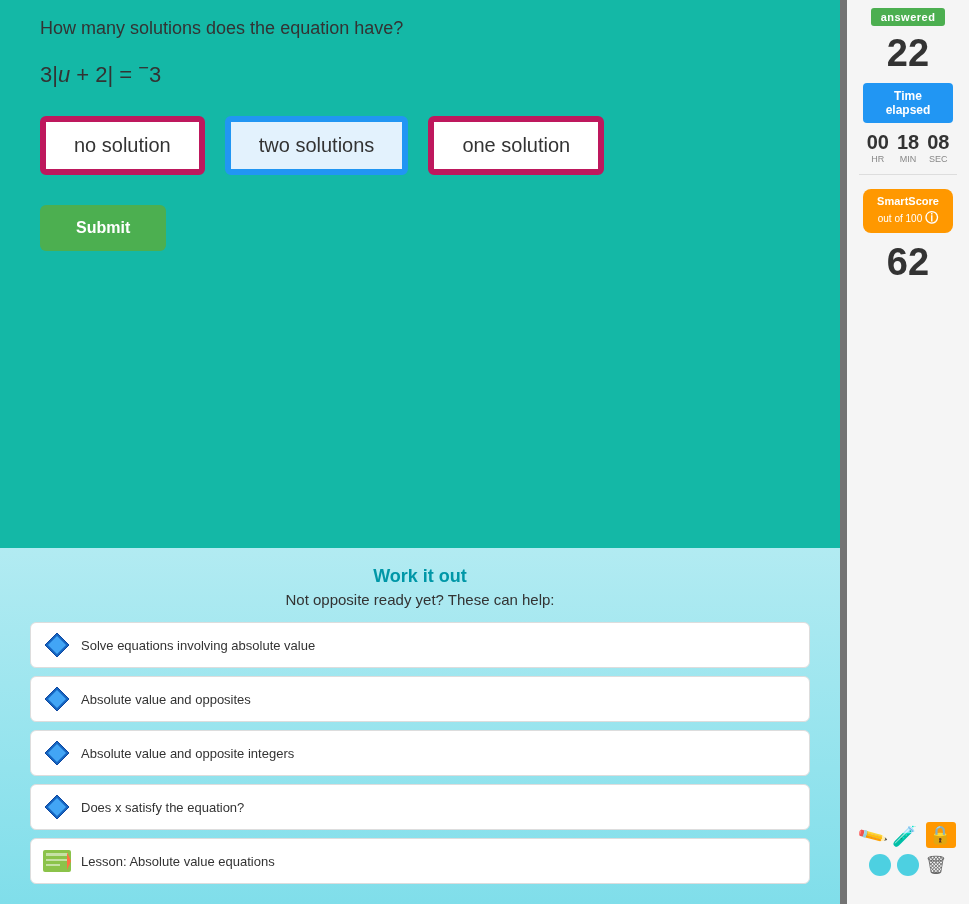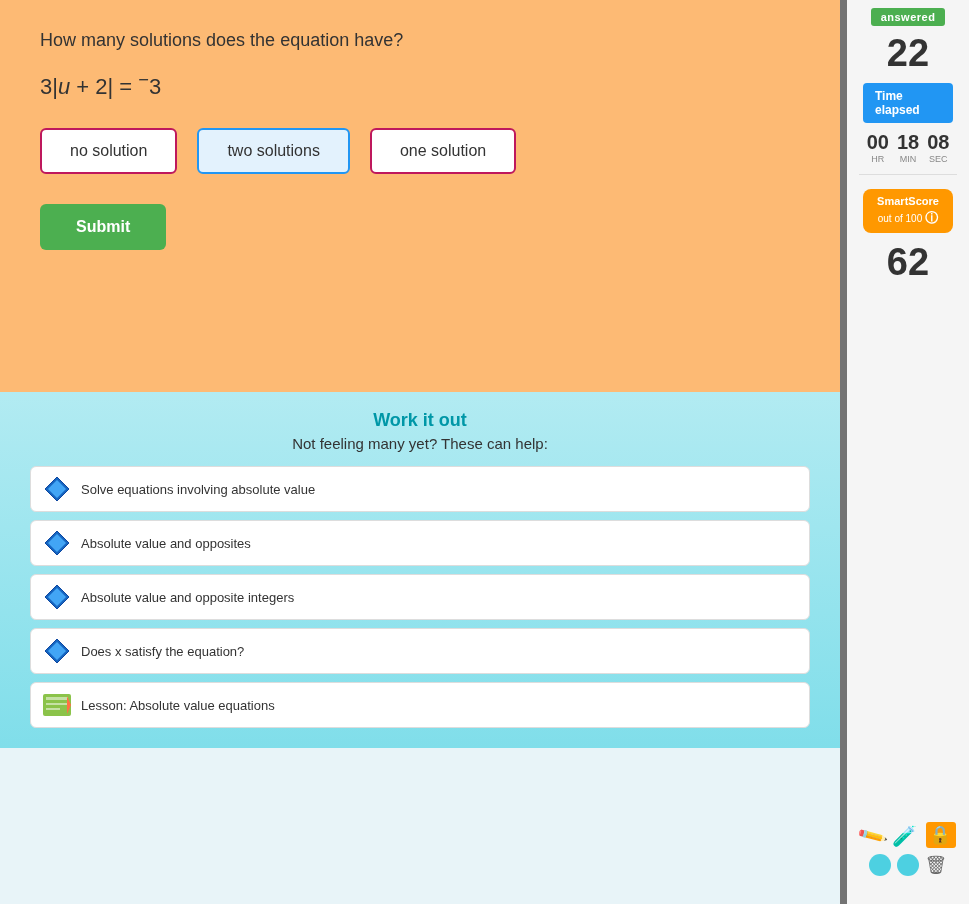--- a/index.html
+++ b/index.html
@@ -11,23 +11,23 @@
       overflow: hidden;
       position: relative;
     }
 
     
     .main-content {
       position: absolute;
       top: 0;
       left: 0;
       width: 840px;
-      height: 748px;
-      background: #fdba74;
-      padding: 30px 40px;
+      height: 904px;
+      background: #14b8a6;
+      padding: 18px 40px;
     }
 
     
     .sidebar {
       position: absolute;
       top: 0;
       right: 0;
       width: 129px;
       height: 904px;
       background: #f5f5f5;
@@ -52,20 +52,21 @@
     .score-number {
       font-size: 38px;
       font-weight: bold;
       color: #333;
       margin-bottom: 8px;
     }
 
     .time-elapsed-box {
       background: #2196F3;
       color: white;
+      text-align: center;
       padding: 6px 12px;
       border-radius: 4px;
       font-size: 12px;
       font-weight: bold;
       margin-bottom: 8px;
       width: 90px;
     }
 
     .timer-display {
       display: flex;
@@ -169,24 +170,24 @@
       font-weight: normal;
     }
 
     .options-row {
       display: flex;
       gap: 20px;
       margin-bottom: 30px;
     }
 
     .option-btn {
-      border: 2px solid #be185d;
+      border: 6px solid #be185d;
       background: white;
       padding: 12px 28px;
-      font-size: 16px;
+      font-size: 20px;
       border-radius: 6px;
       cursor: pointer;
       color: #333;
       min-width: 130px;
       text-align: center;
     }
 
     .option-btn.selected {
       border-color: #2196F3;
       background: #e3f2fd;
@@ -298,21 +299,21 @@
     <button class="option-btn selected">two solutions</button>
     <button class="option-btn">one solution</button>
   </div>
 
   
   <button class="submit-btn">Submit</button>
 
   
   <div class="bottom-section">
     <div class="work-it-out-title">Work it out</div>
-    <div class="not-feeling-ready">Not feeling many yet? These can help:</div>
+    <div class="not-feeling-ready">Not opposite ready yet? These can help:</div>
 
     <div class="help-grid">
 
       <div class="help-item">
         <div class="help-icon">
           <svg width="28" height="28" viewBox="0 0 28 28">
             <polygon points="14,2 26,14 14,26 2,14" fill="#1565C0" stroke="#0D47A1" stroke-width="1"></polygon>
             <polygon points="14,5 23,14 14,23 5,14" fill="#42A5F5"></polygon>
           </svg>
         </div>

